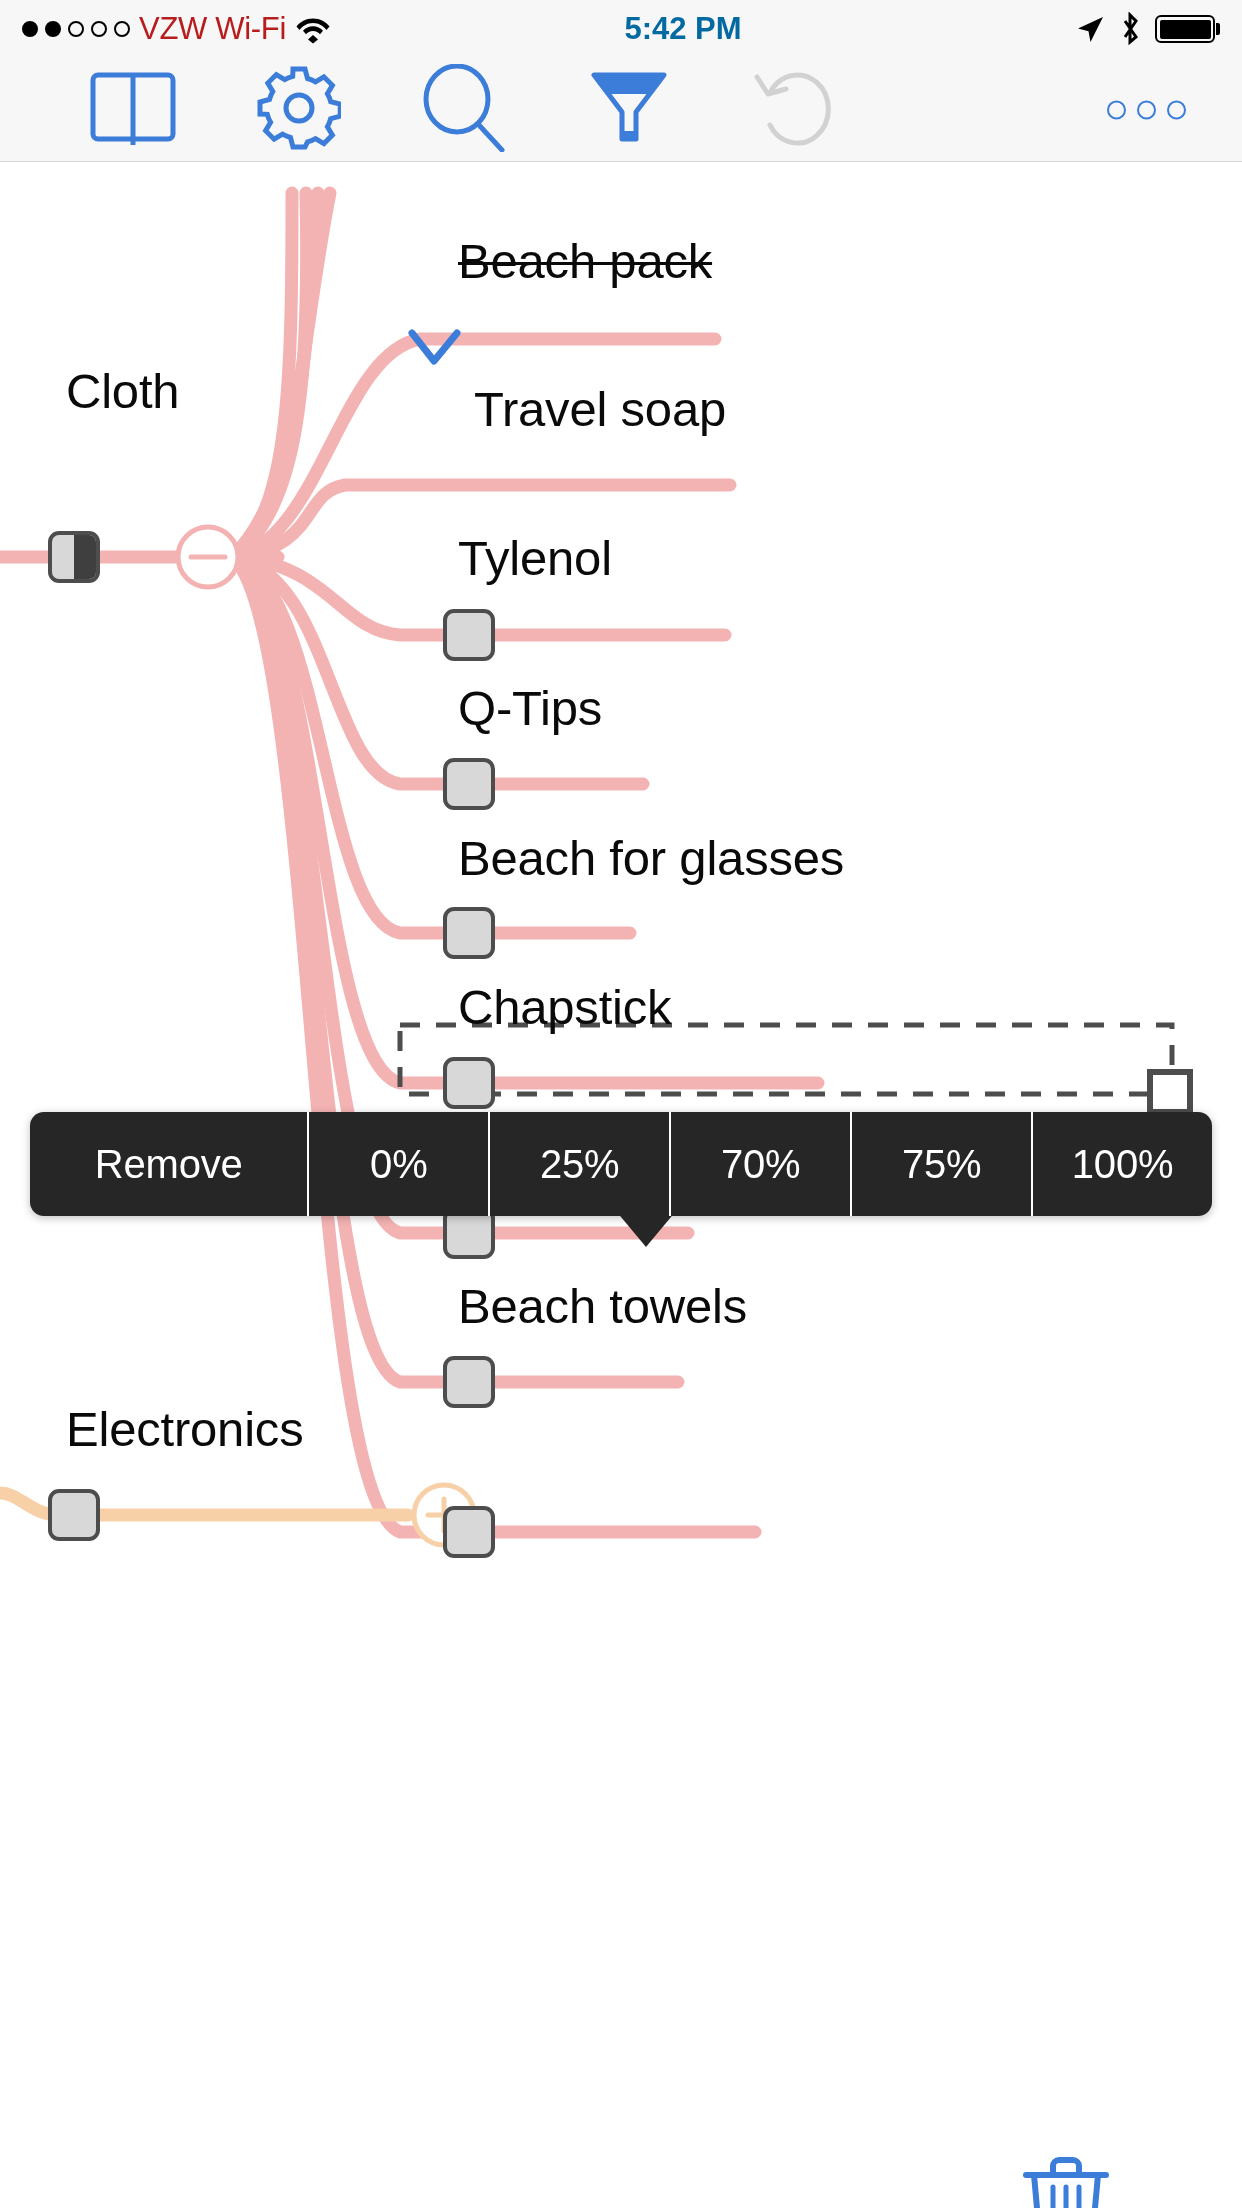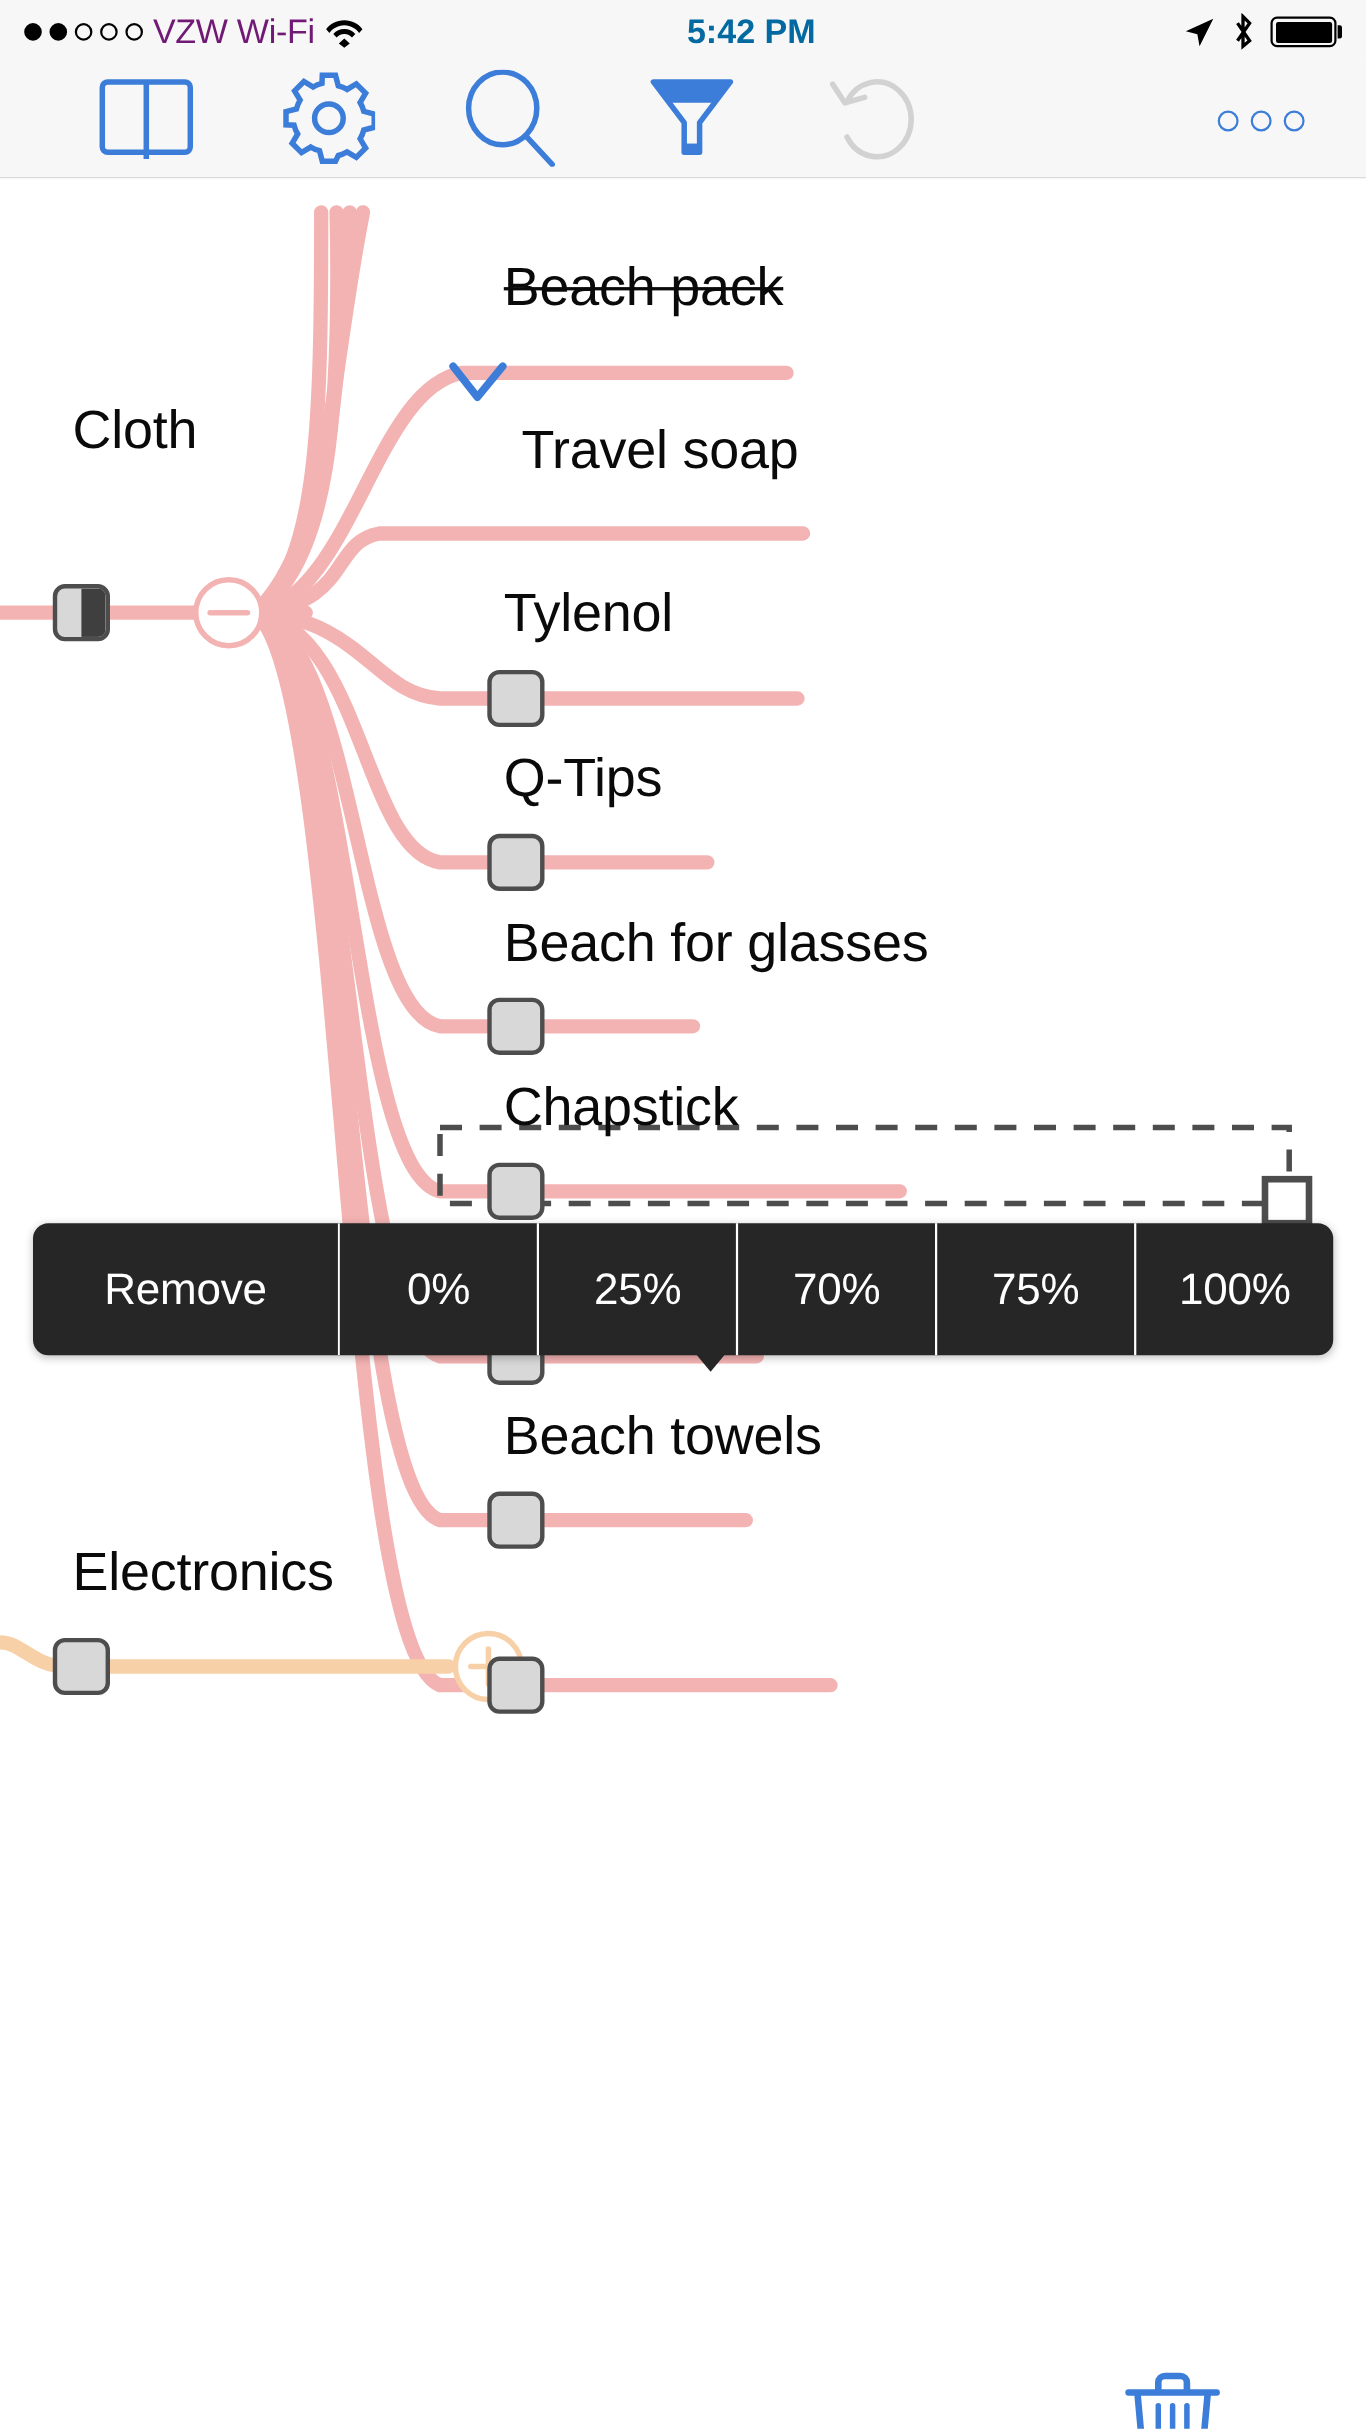--- a/index.html
+++ b/index.html
@@ -15,21 +15,21 @@
   .statusbar {
     position: absolute; left: 0; top: 0; width: 1242px; height: 58px;
     background: #f7f7f7;
     display: flex; align-items: center;
     padding: 0 22px;
   }
   .sb-left { display: flex; align-items: center; gap: 9px; flex: 0 0 auto; }
   .dots { display: flex; align-items: center; gap: 7px; }
   .dot { width: 16px; height: 16px; border-radius: 50%; border: 2.4px solid #000; }
   .dot.filled { background: #000; }
-  .sb-carrier { font-size: 31px; color: #701a75; letter-spacing: -0.3px; font-weight: 400; }
+  .sb-carrier { font-size: 31px; color: #b91c1c; letter-spacing: -0.3px; font-weight: 400; }
   .sb-center { flex: 1 1 auto; text-align: center; font-size: 31px; color:#0369a1; font-weight: 600; letter-spacing: 0px; margin-left:-40px;}
   .sb-right { display: flex; align-items: center; gap: 14px; flex: 0 0 auto; }
   .batt { width: 60px; height: 28px; border: 2.5px solid #000; border-radius: 6px; padding: 2.5px; }
   .batt i { display:block; width: 100%; height: 100%; background: #000; border-radius: 2px; }
   .batt-cap { width: 4px; height: 12px; background: #000; border-radius: 0 2px 2px 0; margin-left: 1px;}
 
   
   .toolbar {
     position: absolute; left: 0; top: 58px; width: 1242px; height: 104px;
     background: #f7f7f7;
@@ -53,21 +53,21 @@
 
   
   .chk {
     position: absolute; width: 52px; height: 52px; border-radius: 11px;
     border: 4px solid #4d4d4d; background: #d8d8d8; overflow: hidden;
   }
   .chk i { position: absolute; right: 0; top: 0; bottom: 0; background: #3f3f3f; display:block; }
 
   
   .ctxmenu {
-    position: absolute; left: 30px; top: 1112px; width: 1182px; height: 120px;
+    position: absolute; left: 30px; top: 1112px; width: 1182px; height: 104px;
     background: #262626; border-radius: 14px;
     display: flex; align-items: stretch; overflow: visible;
     box-shadow: 0 2px 8px rgba(0,0,0,.25);
   }
   .ctxmenu .mi {
     flex: 1 1 0; display: flex; align-items: center; justify-content: center;
     color: #fff; font-size: 40px; letter-spacing: -0.2px;
     border-right: 2px solid #ffffff; cursor: pointer; position: relative; z-index:2;
   }
   .ctxmenu .mi:first-child { flex: 1.55 1 0; border-radius: 14px 0 0 14px; }

